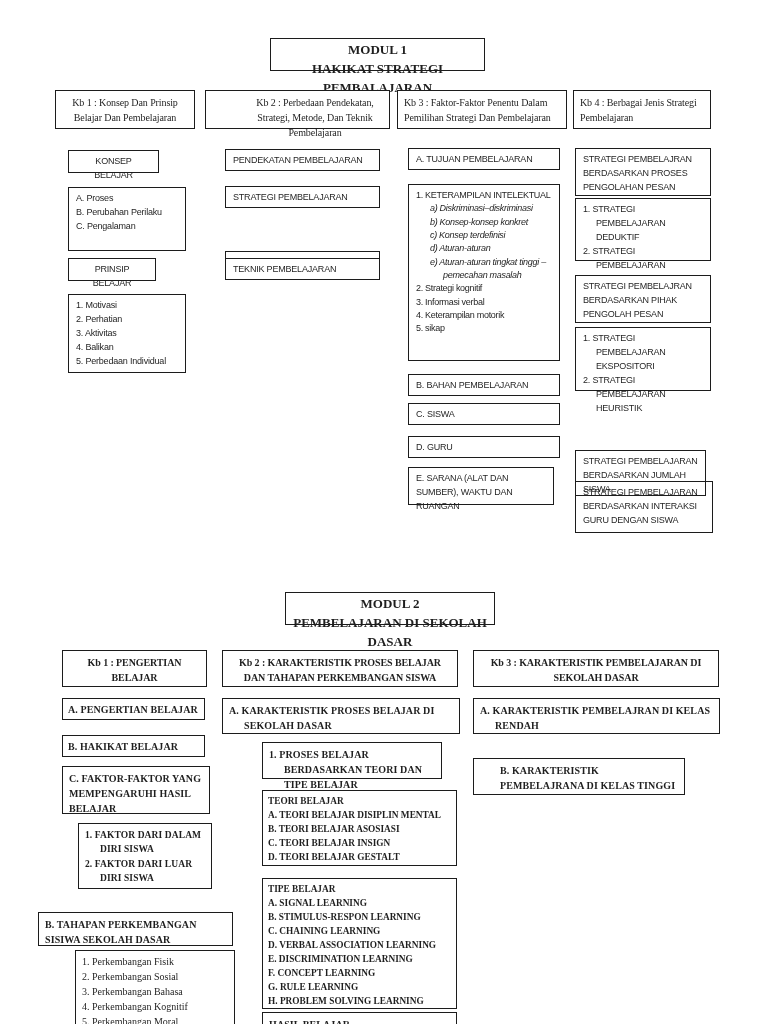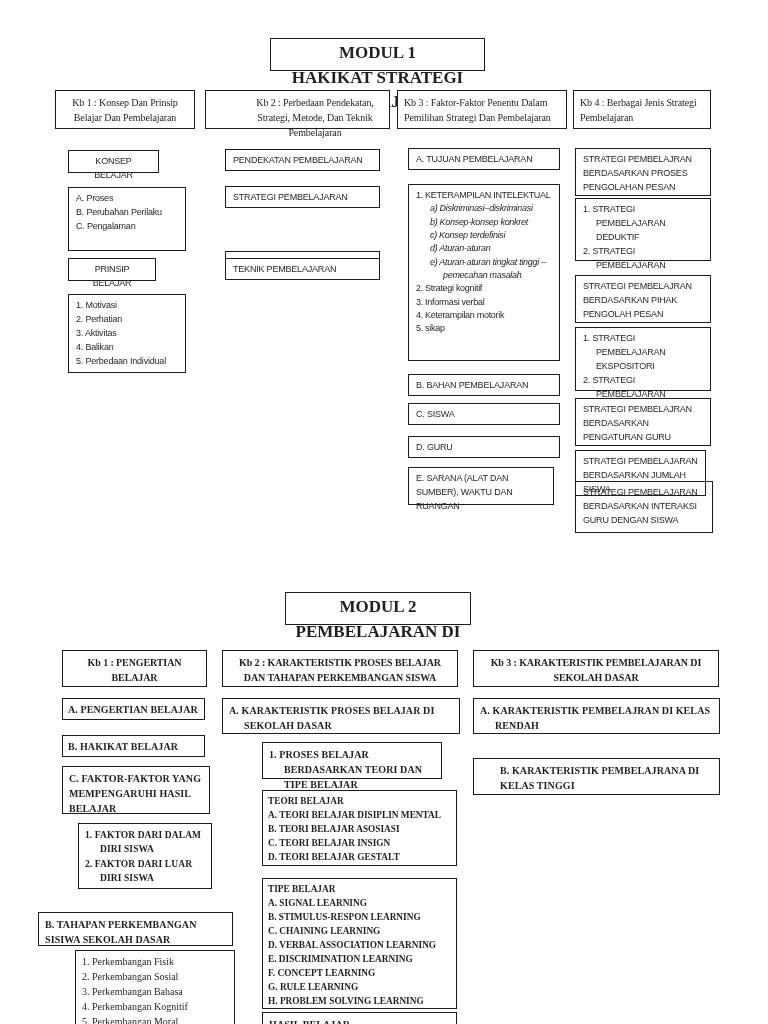--- a/index.html
+++ b/index.html
@@ -7,21 +7,21 @@
     position:relative; width:768px; height:1024px; background:#ffffff;
     overflow:hidden; color:#1f1f1f;
   }
   .box {
     position:absolute; box-sizing:border-box;
     border:1px solid #1c1c1c; background:#ffffff;
   }
   .serif { font-family:"Liberation Serif","DejaVu Serif",serif; }
   .sans  { font-family:"Liberation Sans","DejaVu Sans",sans-serif; }
 
-  .titlebox { text-align:center; font-weight:700; font-size:17px; line-height:1.45; padding:2px 4px; }
+  .titlebox { text-align:center; font-weight:700; font-size:13px; line-height:1.45; padding:2px 4px; }
 
   .kbhdr { font-size:10px; line-height:1.5; padding:4px 6px; letter-spacing:-0.1px; text-align:center; }
   .kbhdr.left { text-align:left; }
   .kbhdr.bold { font-weight:700; }
 
   .c1 { font-size:9px; letter-spacing:-0.2px; line-height:1.55; padding:4px 7px; }
   .center { text-align:center; }
 
   .li { white-space:normal; }
   .hang { padding-left:13px; text-indent:-13px; }
@@ -95,25 +95,24 @@
   <div class="box sans c1" style="left:575px; top:148px; width:136px; height:48px;">STRATEGI PEMBELAJRAN BERDASARKAN PROSES PENGOLAHAN PESAN</div>
   <div class="box sans c1" style="left:575px; top:198px; width:136px; height:63px;">
       <div class="li hang">1.  STRATEGI PEMBELAJARAN DEDUKTIF</div>
       <div class="li hang">2.  STRATEGI PEMBELAJARAN INDUKTIF</div>
     </div>
   <div class="box sans c1" style="left:575px; top:275px; width:136px; height:48px;">STRATEGI PEMBELAJRAN BERDASARKAN PIHAK PENGOLAH PESAN</div>
   <div class="box sans c1" style="left:575px; top:327px; width:136px; height:64px;">
       <div class="li hang">1.  STRATEGI PEMBELAJARAN EKSPOSITORI</div>
       <div class="li hang">2.  STRATEGI PEMBELAJARAN HEURISTIK</div>
     </div>
-  <div class="box sans c1" style="left:575px; top:398px; width:136px; height:48px;">STRATEGI PEMBELAJRAN BERDASARKAN PENGATURAN GURU</div>
   <div class="box sans c1" style="left:575px; top:450px; width:131px; height:46px;">STRATEGI PEMBELAJARAN BERDASARKAN JUMLAH SISWA</div>
   <div class="box sans c1 transparent z2" style="left:575px; top:481px; width:138px; height:52px;">STRATEGI PEMBELAJARAN BERDASARKAN INTERAKSI GURU DENGAN SISWA</div>
 
-  <div class="box serif titlebox" style="left:285px; top:592px; width:186px; height:33px;">
+  <div class="box serif titlebox" style="left:285px; top:592px; width:210px; height:33px;">
     <div>MODUL 2</div>
     <div>PEMBELAJARAN DI SEKOLAH DASAR</div>
   </div>
 
   <div class="box serif kbhdr bold" style="left:62px; top:650px; width:145px; height:37px;">Kb 1 : PENGERTIAN BELAJAR</div>
   <div class="box serif kbhdr bold" style="left:222px; top:650px; width:236px; height:37px;">Kb 2 : KARAKTERISTIK PROSES BELAJAR DAN TAHAPAN PERKEMBANGAN SISWA</div>
   <div class="box serif kbhdr bold" style="left:473px; top:650px; width:246px; height:37px;">Kb 3 : KARAKTERISTIK PEMBELAJARAN DI SEKOLAH DASAR</div>
 
   <div class="box serif m2caps" style="left:62px; top:698px; width:143px; height:22px; padding:3px 5px;">A.  PENGERTIAN BELAJAR</div>
   <div class="box serif m2caps" style="left:62px; top:735px; width:143px; height:22px; padding:3px 5px;">B.  HAKIKAT BELAJAR</div>
@@ -151,15 +150,15 @@
         <div class="li">D.  VERBAL ASSOCIATION LEARNING</div>
         <div class="li">E.  DISCRIMINATION LEARNING</div>
         <div class="li">F.  CONCEPT LEARNING</div>
         <div class="li">G.  RULE LEARNING</div>
         <div class="li">H.  PROBLEM SOLVING LEARNING</div>
       </div>
   </div>
   <div class="box serif m2caps" style="left:262px; top:1012px; width:195px; height:20px;">HASIL BELAJAR</div>
 
   <div class="box serif m2caps hang2" style="left:473px; top:698px; width:247px; height:36px; padding-left:21px; text-indent:-15px;">A.  KARAKTERISTIK PEMBELAJRAN DI KELAS RENDAH</div>
-  <div class="box serif m2caps" style="left:473px; top:758px; width:247px; height:37px;padding-left:26px;">B.  KARAKTERISTIK PEMBELAJRANA DI KELAS TINGGI</div>
+  <div class="box serif m2caps" style="left:473px; top:758px; width:212px; height:37px;padding-left:26px;">B.  KARAKTERISTIK PEMBELAJRANA DI KELAS TINGGI</div>
 
 </div>
 
 </body></html>

